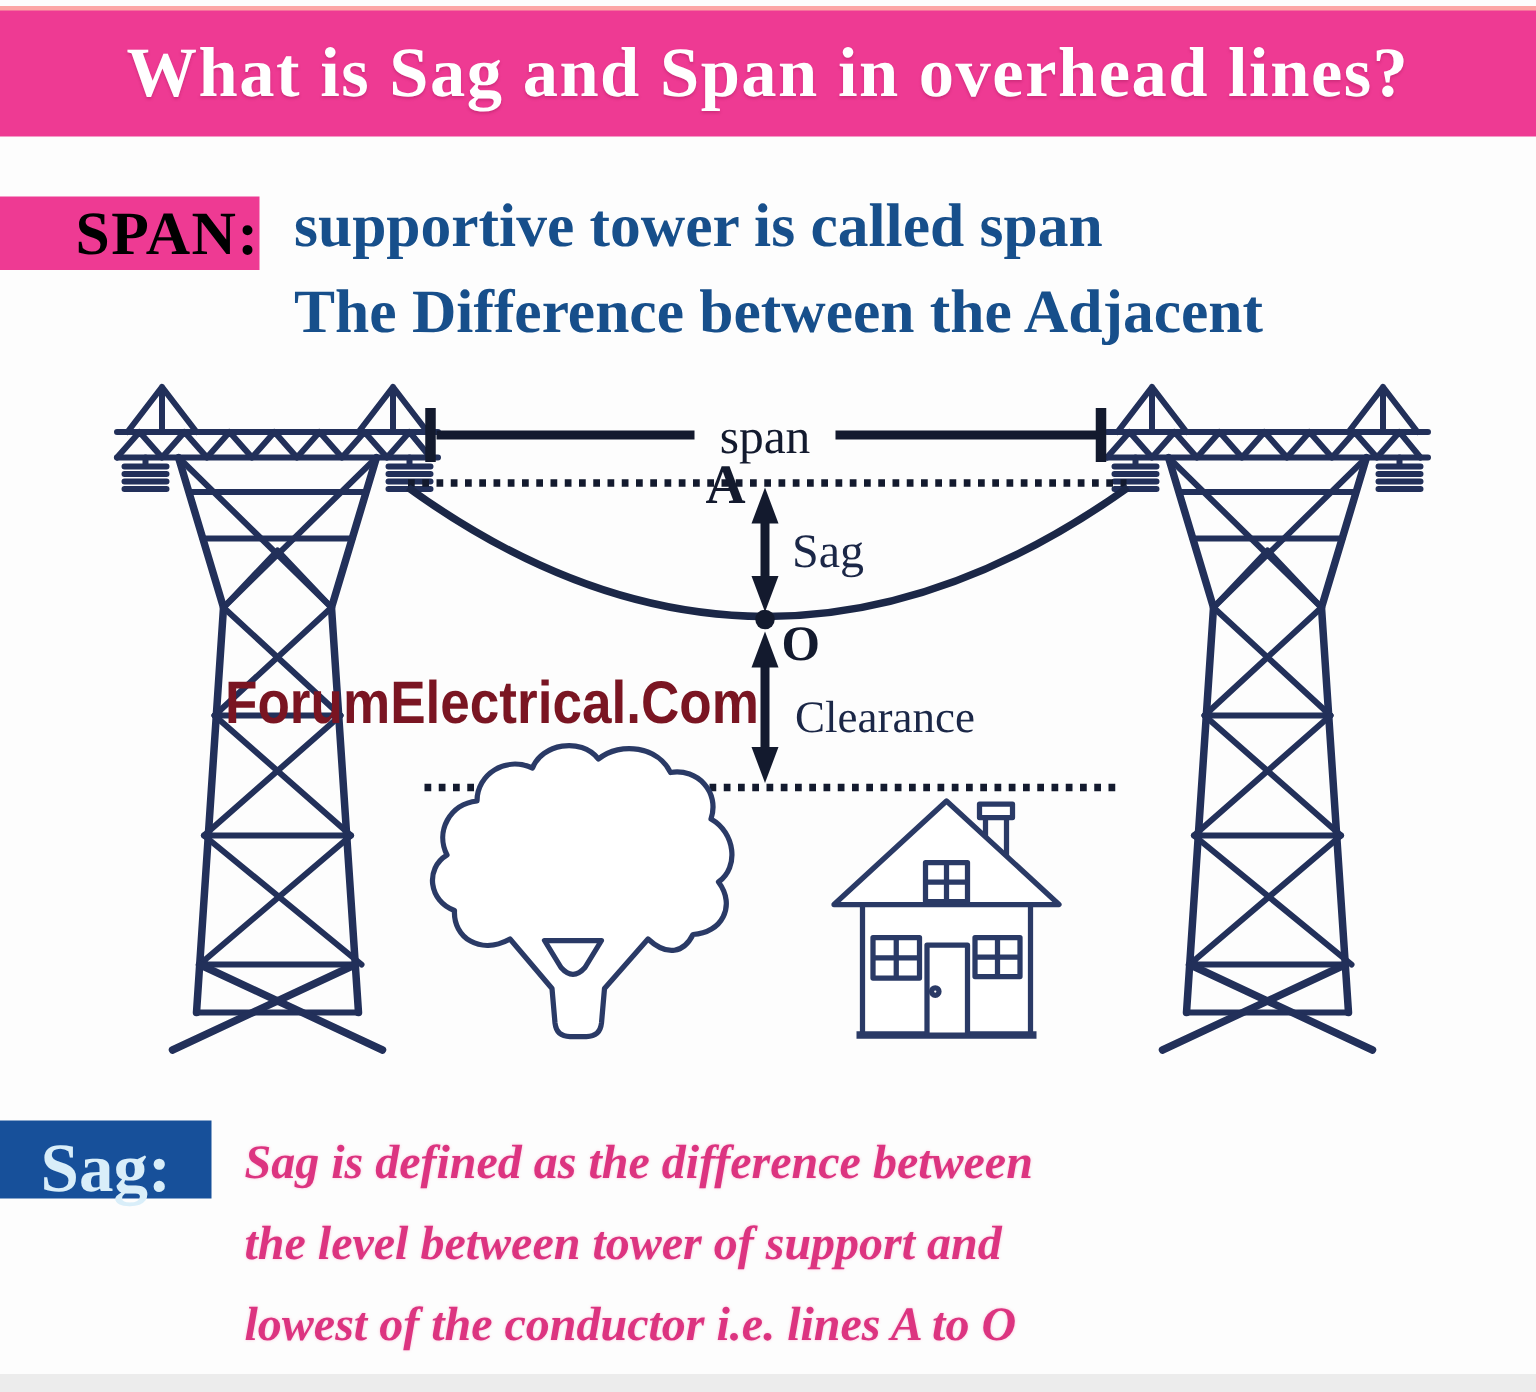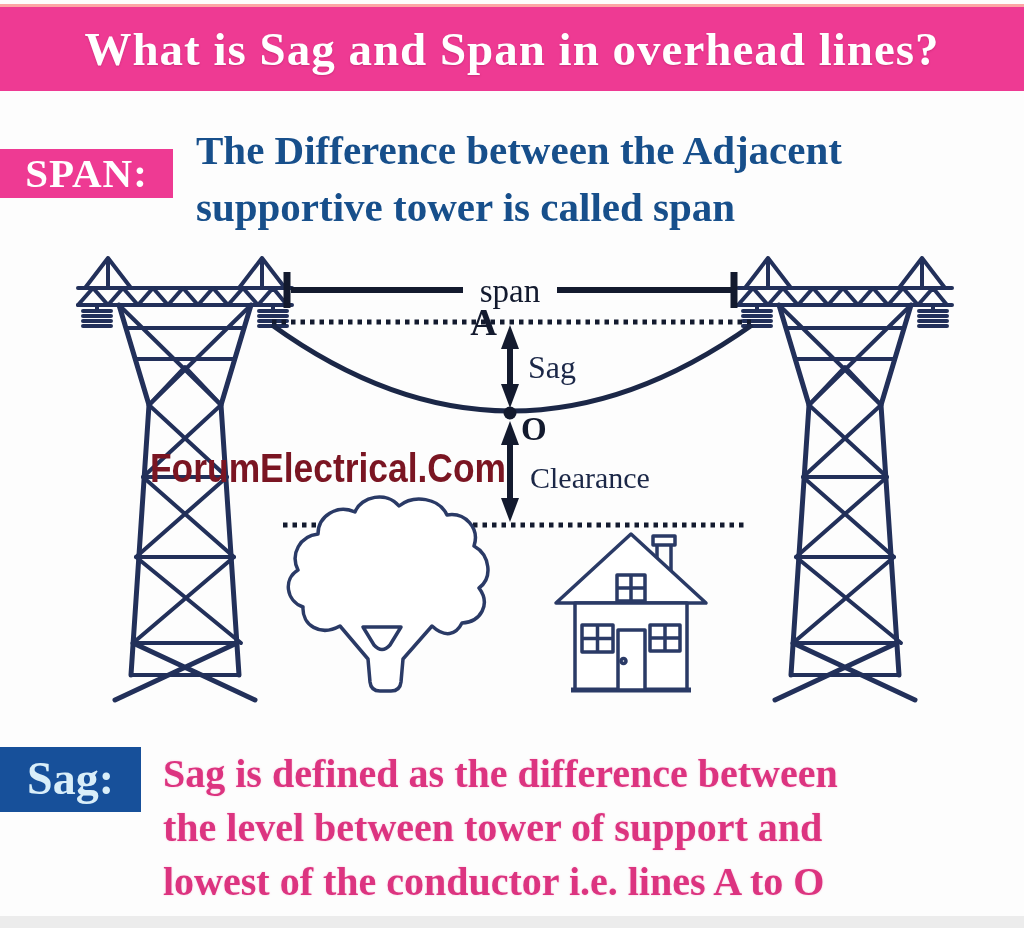--- a/index.html
+++ b/index.html
@@ -13,59 +13,59 @@
     background:#ee3a93;border-top:3px solid #fca5a5;
     display:flex;align-items:center;justify-content:center;
   }
   .header-bar .title{
     color:#ffffff;font-size:47px;font-weight:bold;letter-spacing:1px;
     text-shadow:0 1px 2px rgba(150,20,80,.35);white-space:nowrap;
   }
   
   .span-badge{
     position:absolute;left:0;top:131px;width:173px;height:49px;
-    background:#ee3a93;color:#ffffff;font-size:41px;font-weight:bold;
-    line-height:49px;text-align:center;letter-spacing:1px;margin-top:18px;
+    background:#ee3a93;color:#000000;font-size:41px;font-weight:bold;
+    line-height:49px;text-align:right;letter-spacing:1px;
   }
   .span-def{
     position:absolute;left:196px;top:122px;width:790px;
     color:#174f8b;font-size:41px;font-weight:bold;line-height:57px;
     white-space:nowrap;
   }
   
   .diagram{position:absolute;left:0;top:245px;width:1024px;height:460px;}
   
   .sag-badge{
-    position:absolute;left:0;top:747px;width:141px;height:65px;
+    position:absolute;left:0;top:747px;width:141px;height:52px;
     background:#17509a;color:#d9eef9;font-size:46px;font-weight:bold;
     line-height:63px;text-align:center;
   }
   .sag-def{
     position:absolute;left:163px;top:747px;width:840px;
-    color:#dc3480;font-size:40px;font-weight:bold;line-height:54px;
-    white-space:nowrap;text-shadow:0 0 2px rgba(244,120,170,.45);
+    color:#dc3480;font-size:32px;font-weight:bold;line-height:54px;
+    white-space:nowrap;text-shadow:0 0 2px rgba(244,120,170,.45);font-style:italic;
   }
   .bottom-strip{
     position:absolute;left:0;bottom:0;width:1024px;height:12px;
     background:#ececec;
   }
 </style>
 </head>
 <body>
 
 <div class="page">
 
   <div class="header-bar">
     <span class="title">What is Sag and Span in overhead lines?</span>
   </div>
 
   <div class="span-badge">SPAN:</div>
   <div class="span-def">
+    <div>supportive tower is called span</div>
     <div>The Difference between the Adjacent</div>
-    <div>supportive tower is called span</div>
   </div>
 
   <svg class="diagram" viewBox="0 0 1024 460" width="1024" height="460">
     <defs>
 
       <g id="tower" fill="none" stroke="#22305a" stroke-width="4" stroke-linecap="round" stroke-linejoin="round">
 
         <path d="M10,33 L33,3 L56,33 M33,3 V33"></path>
         <path d="M164,33 L187,3 L210,33 M187,3 V33"></path>
 

